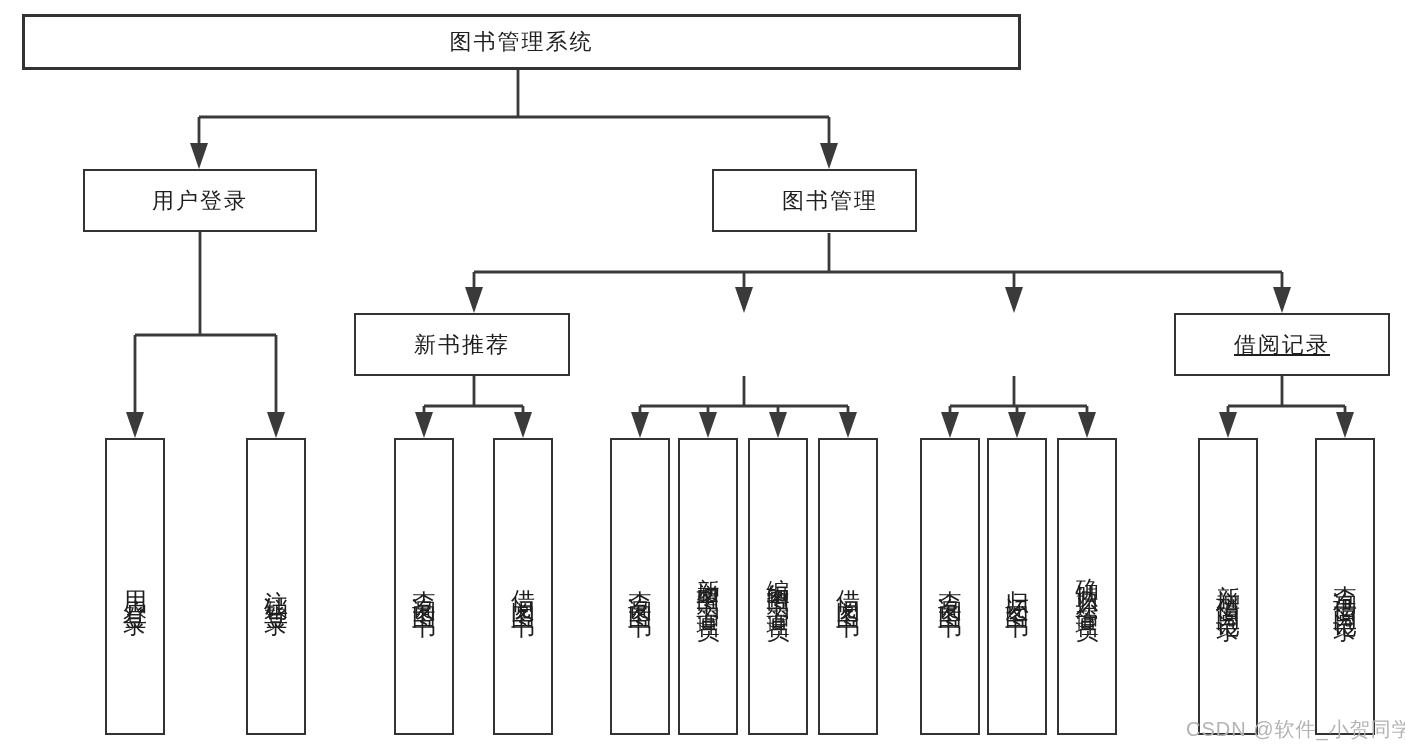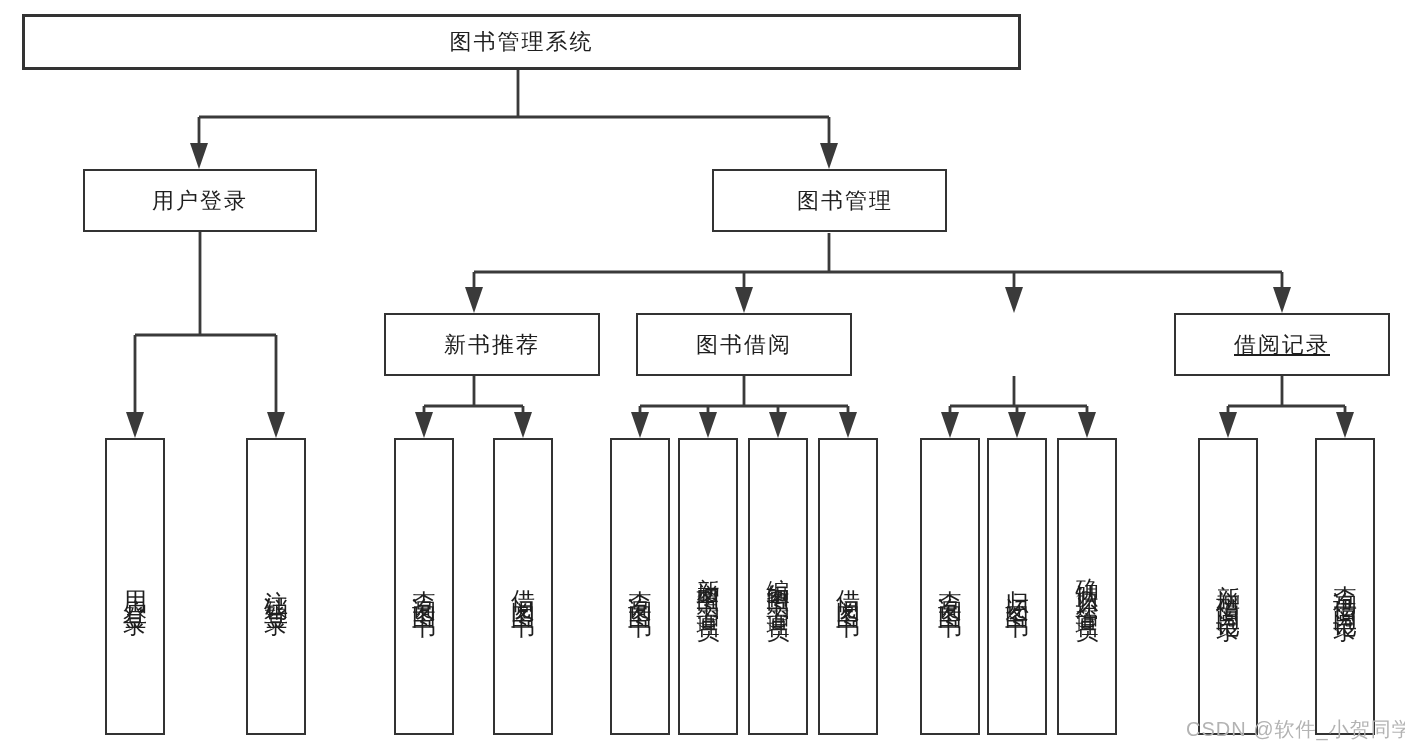--- a/index.html
+++ b/index.html
@@ -105,29 +105,26 @@
     </g>
   </svg>
 
   <div class="node root root-box">
     <span class="hlabel">图书管理系统</span>
   </div>
 
   <div class="node lvl2" style="left:83px; width:234px;">
     <span class="hlabel">用户登录</span>
   </div>
-  <div class="node lvl2" style="left:712px; width:235px;padding-left:31px;">
+  <div class="node lvl2" style="left:712px; width:205px;padding-left:31px;">
     <span class="hlabel">图书管理</span>
   </div>
 
-  <div class="node lvl3" style="left:384px;text-align:center;">
+  <div class="node lvl3" style="left:354px;text-align:center;">
     <span class="hlabel">新书推荐</span>
-  </div>
-  <div class="node lvl3" style="left:636px;">
-    <span class="hlabel">图书借阅</span>
   </div>
   <div class="node lvl3" style="left:1174px;text-decoration:underline;">
     <span class="hlabel">借阅记录</span>
   </div>
 
   <div class="node leaf" style="left:105px;">
     <span class="vlabel">用户登录</span>
   </div>
   <div class="node leaf" style="left:246px;">
     <span class="vlabel">注销登录</span>

